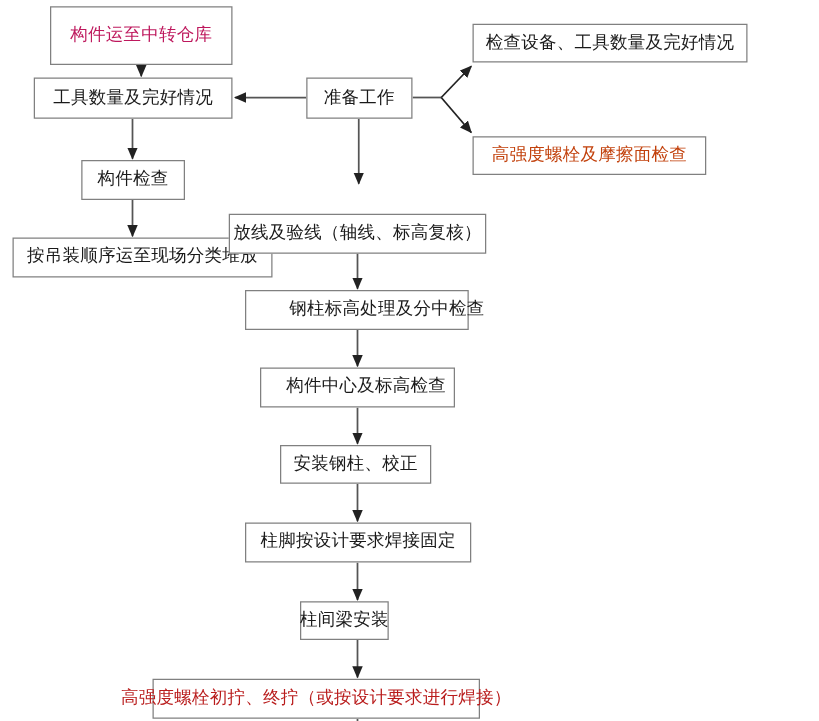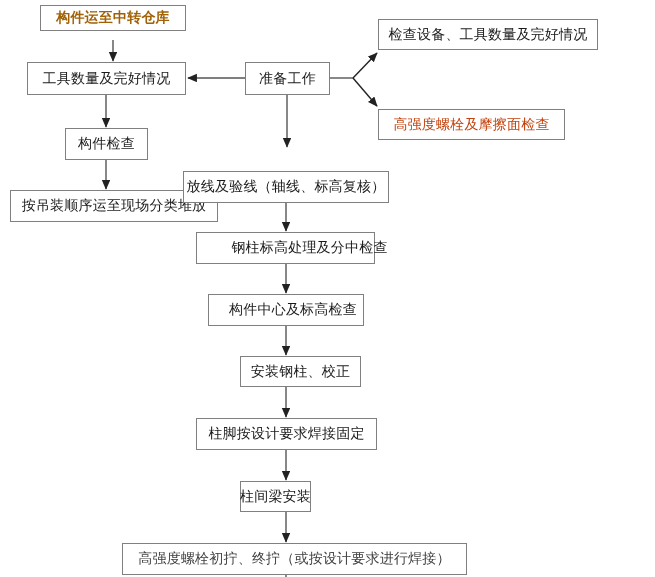--- a/index.html
+++ b/index.html
@@ -76,28 +76,28 @@
 
     <line x1="286" y1="387" x2="286" y2="417" stroke="#555555" stroke-width="1.4" marker-end="url(#arrowhead)"></line>
 
     <line x1="286" y1="450" x2="286" y2="480" stroke="#555555" stroke-width="1.4" marker-end="url(#arrowhead)"></line>
 
     <line x1="286" y1="512" x2="286" y2="542" stroke="#555555" stroke-width="1.4" marker-end="url(#arrowhead)"></line>
 
     <line x1="286" y1="575" x2="286" y2="577" stroke="#555555" stroke-width="1.4"></line>
   </svg>
 
-  <div class="node" style="left: 40px; top: 5px; width: 146px; height: 26px; border-color: rgb(128, 128, 128); background: rgb(255, 255, 255); color: #a16207; font-weight: bold;">构件运至中转仓库</div>
+  <div class="node" style="left: 40px; top: 5px; width: 146px; height: 47px; border-color: rgb(128, 128, 128); background: rgb(255, 255, 255); color: #be185d;">构件运至中转仓库</div>
   <div class="node" style="left: 27px; top: 62px; width: 159px; height: 33px; border-color: rgb(128, 128, 128); background: rgb(255, 255, 255); color: rgb(26, 26, 26);">工具数量及完好情况</div>
   <div class="node" style="left: 65px; top: 128px; width: 83px; height: 32px; border-color: rgb(128, 128, 128); background: rgb(255, 255, 255); color: rgb(26, 26, 26);">构件检查</div>
   <div class="node" style="left: 10px; top: 190px; width: 208px; height: 32px; border-color: rgb(128, 128, 128); background: rgb(255, 255, 255); color: rgb(26, 26, 26);">按吊装顺序运至现场分类堆放</div>
   <div class="node" style="left: 245px; top: 62px; width: 85px; height: 33px; border-color: rgb(128, 128, 128); background: rgb(255, 255, 255); color: rgb(26, 26, 26);">准备工作</div>
   <div class="node" style="left: 378px; top: 19px; width: 220px; height: 31px; border-color: rgb(128, 128, 128); background: rgb(255, 255, 255); color: rgb(26, 26, 26);">检查设备、工具数量及完好情况</div>
   <div class="node" style="left: 378px; top: 109px; width: 187px; height: 31px; border-color: rgb(128, 128, 128); background: rgb(255, 255, 255); color: #c2410c;">高强度螺栓及摩擦面检查</div>
   <div class="node" style="left: 183px; top: 148px; width: 206px; height: 32px; border-color: rgb(128, 128, 128); background: rgb(255, 255, 255); color: rgb(26, 26, 26); margin-top: 23px;">放线及验线（轴线、标高复核）</div>
   <div class="node" style="left: 196px; top: 232px; width: 179px; height: 32px; border-color: rgb(128, 128, 128); background: rgb(255, 255, 255); color: rgb(26, 26, 26); padding-left: 48px;">钢柱标高处理及分中检查</div>
   <div class="node" style="left: 208px; top: 294px; width: 156px; height: 32px; border-color: rgb(128, 128, 128); background: rgb(255, 255, 255); color: rgb(26, 26, 26); padding-left: 14px;">构件中心及标高检查</div>
-  <div class="node" style="left: 224px; top: 356px; width: 121px; height: 31px; border-color: rgb(128, 128, 128); background: rgb(255, 255, 255); color: rgb(26, 26, 26); margin-left: 16px;">安装钢柱、校正</div>
+  <div class="node" style="left: 224px; top: 356px; width: 121px; height: 31px; border-color: rgb(128, 128, 128); background: rgb(255, 255, 255); color: rgb(26, 26, 26);">安装钢柱、校正</div>
   <div class="node" style="left: 196px; top: 418px; width: 181px; height: 32px; border-color: rgb(128, 128, 128); background: rgb(255, 255, 255); color: rgb(26, 26, 26);">柱脚按设计要求焊接固定</div>
   <div class="node" style="left: 240px; top: 481px; width: 71px; height: 31px; border-color: rgb(128, 128, 128); background: rgb(255, 255, 255); color: rgb(26, 26, 26);">柱间梁安装</div>
-  <div class="node" style="left: 122px; top: 543px; width: 345px; height: 32px; border-color: rgb(128, 128, 128); background: rgb(255, 255, 255); color: #404040;">高强度螺栓初拧、终拧（或按设计要求进行焊接）</div>
+  <div class="node" style="left: 122px; top: 543px; width: 262px; height: 32px; border-color: rgb(128, 128, 128); background: rgb(255, 255, 255); color: #b91c1c;">高强度螺栓初拧、终拧（或按设计要求进行焊接）</div>
 
 </div>
 
 </body></html>

